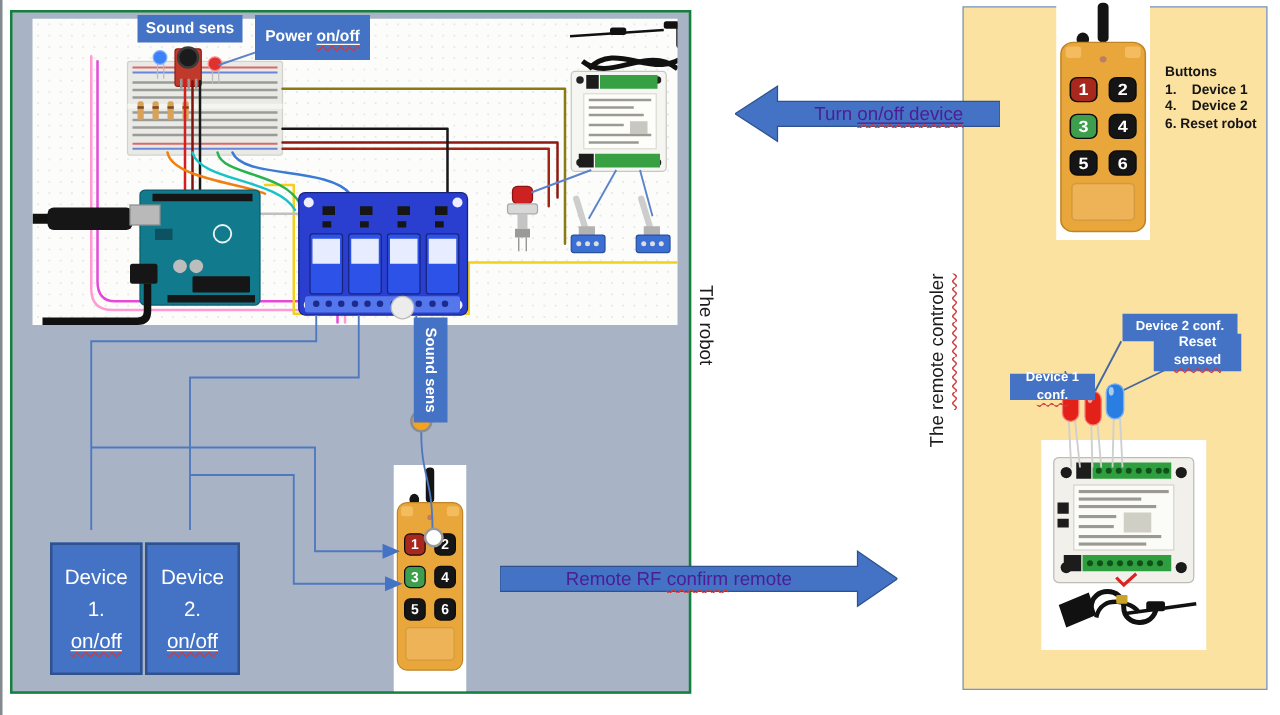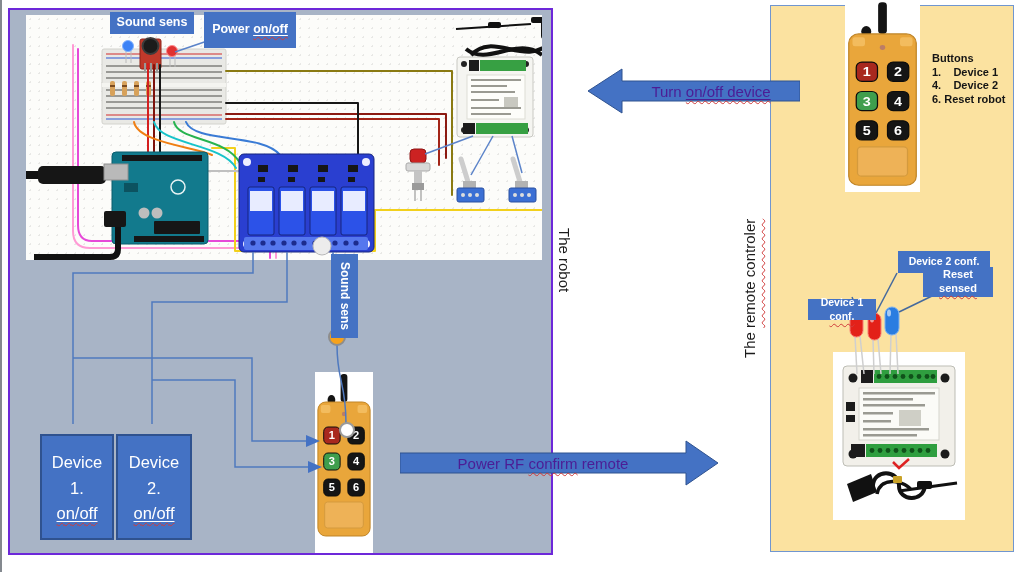--- a/index.html
+++ b/index.html
@@ -3,21 +3,21 @@
 <meta charset="utf-8">
 <style>
   html,body{margin:0;padding:0;background:#fff;}
   *{box-sizing:border-box;}
   .slide{position:relative;width:1024px;height:572px;background:#ffffff;overflow:hidden;
          font-family:"Liberation Sans",sans-serif;}
   .edge-strip{position:absolute;left:0;top:0;width:2px;height:572px;background:#84898f;}
 
   
   .robot-panel{position:absolute;left:8px;top:8px;width:545px;height:547px;
-               background:#a8b4c6;border:2px solid #6d28d9;z-index:1;}
+               background:#a8b4c6;border:2px solid #15803d;z-index:1;}
   .remote-panel{position:absolute;left:770px;top:5px;width:244px;height:547px;
                 background:#fbe2a0;border:1px solid #7096d0;z-index:1;}
 
   
   .circuit-box{position:absolute;left:24px;top:13px;width:516px;height:245px;background:#fcfcfa;
                background-image:radial-gradient(#e8e8e6 1px,transparent 1px);background-size:9px 9px;z-index:2;}
   .circuit-box svg{position:absolute;left:0;top:0;}
 
   
   .photo{position:absolute;background:#ffffff;z-index:2;}
@@ -476,17 +476,17 @@
     <div class="atext">
         <span><span>Turn </span><span class="solid-u"><span class="wavy">on/off device</span></span></span>
       </div>
   </div>
 
   <div class="arrow arrow-right">
     <svg width="318" height="52" viewBox="0 0 318 52">
       <polygon points="0,16 286,16 286,4 318,26 286,48 286,36 0,36" fill="#4472c4" stroke="#2f528f" stroke-width="1"></polygon>
     </svg>
     <div class="atext">
-        <span><span>Power RF </span><span class="wavy">confirm</span><span> remote</span></span>
+        <span><span>Remote RF </span><span class="wavy">confirm</span><span> remote</span></span>
       </div>
   </div>
 
 </div>
 
 </body></html>

